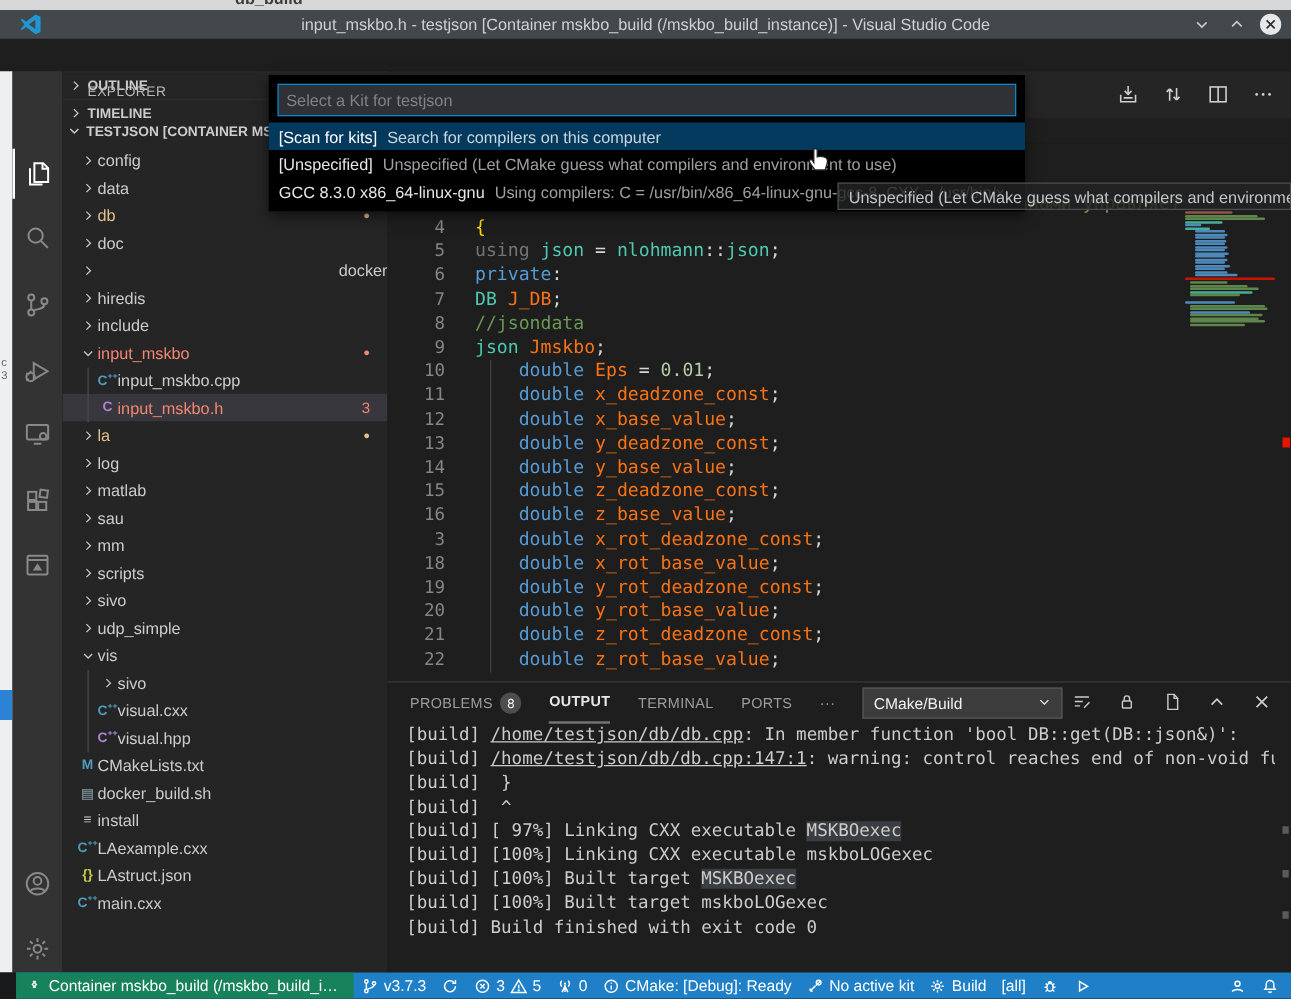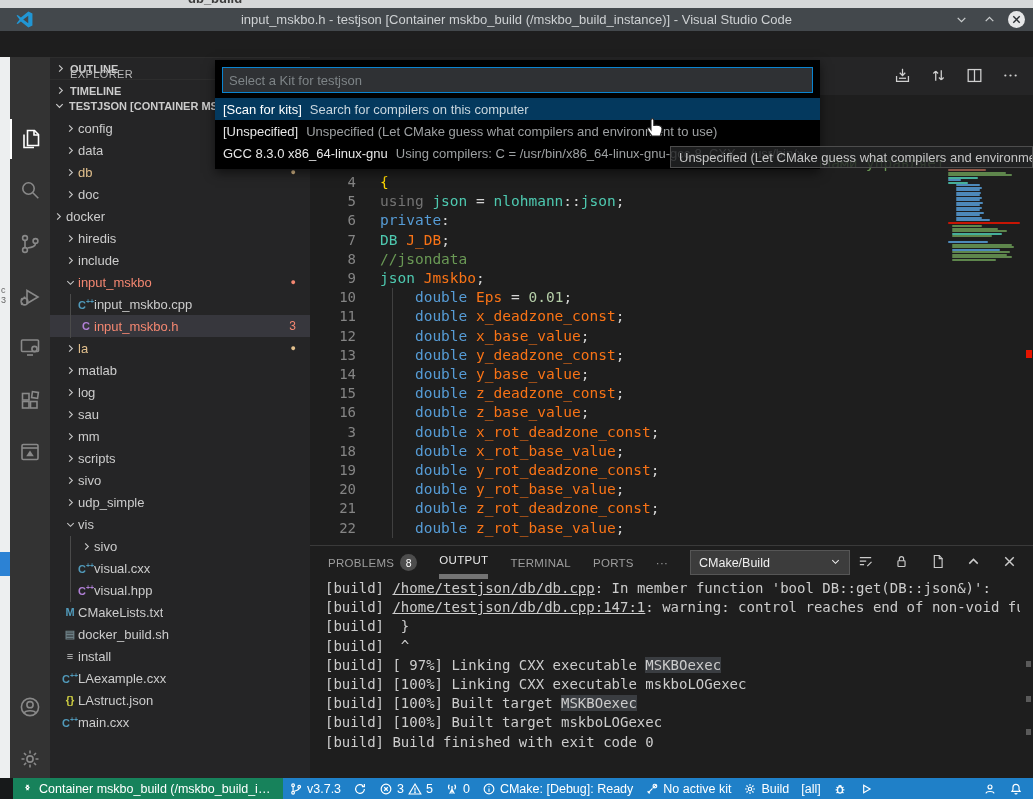--- a/index.html
+++ b/index.html
@@ -88,21 +88,21 @@
   .mmbar { position:absolute; height:2px; border-radius:1px; }
   #ovr-red { position:absolute; left:716px; top:235px; width:6px; height:8px; background:#e51400; z-index:4; }
 
   
   #panel { position:absolute; left:0; top:488px; width:723px; height:233px;
            background:#1e1e1e; border-top:1px solid #3a3a3a; }
   #panel-tabs { position:absolute; left:0; top:0; width:723px; height:33px; display:flex;
                 align-items:center; padding-left:18px; gap:22px; }
   .ptab { font-size:11.5px; letter-spacing:0.3px; color:#9d9d9d; display:flex; align-items:center;
           gap:6px; height:33px; }
-  .ptab.active { color:#e7e7e7; border-bottom:5px solid #737373; }
+  .ptab.active { color:#e7e7e7; border-bottom:2px solid #737373;font-weight:bold; }
   .pbadge { background:#4d4d4d; color:#ffffff; border-radius:9px; min-width:17px; height:17px;
             font-size:10.5px; display:flex; align-items:center; justify-content:center; padding:0 4px; }
   #panel-dd { position:absolute; left:380px; top:4px; width:160px; height:25px; background:#3c3c3c;
               border:1px solid #565656; color:#f0f0f0; font-size:12.5px; display:flex;
               align-items:center; padding:0 8px; justify-content:space-between; }
   #panel-icons { position:absolute; right:14px; top:5px; display:flex; gap:16px; color:#cccccc; }
   #panel-icons .pi { width:20px; height:20px; display:flex; align-items:center; justify-content:center; }
   #panel-icons svg { width:17px; height:17px; }
   #output { position:absolute; left:15px; top:33px; width:695px; height:196px; overflow:hidden;
             font-family:"DejaVu Sans Mono", monospace; font-size:14px; line-height:19.2px;
@@ -308,21 +308,21 @@
           <span class="meta c-mod" style="font-size: 9px;">●</span>
         </div>
         <div class="trow" style="padding-left: 12px;">
           <span class="chev">
             <svg width="11" height="11" viewBox="0 0 24 24" fill="none" stroke="currentColor" stroke-width="2.4">
               <path d="M9 5l7 7-7 7"></path>
             </svg>
           </span>
           <span class="lbl">doc</span>
         </div>
-        <div class="trow" style="">
+        <div class="trow" style="padding-left: 12px; justify-content: space-between;">
           <span class="chev">
             <svg width="11" height="11" viewBox="0 0 24 24" fill="none" stroke="currentColor" stroke-width="2.4">
               <path d="M9 5l7 7-7 7"></path>
             </svg>
           </span>
           <span class="lbl">docker</span>
         </div>
         <div class="trow" style="padding-left: 12px;">
           <span class="chev">
             <svg width="11" height="11" viewBox="0 0 24 24" fill="none" stroke="currentColor" stroke-width="2.4">
@@ -365,29 +365,29 @@
           </span>
           <span class="lbl c-mod">la</span>
           <span class="meta c-mod" style="font-size: 9px;">●</span>
         </div>
         <div class="trow" style="padding-left: 12px;">
           <span class="chev">
             <svg width="11" height="11" viewBox="0 0 24 24" fill="none" stroke="currentColor" stroke-width="2.4">
               <path d="M9 5l7 7-7 7"></path>
             </svg>
           </span>
+          <span class="lbl">log</span>
+        </div>
+        <div class="trow" style="padding-left: 12px;">
+          <span class="chev">
+            <svg width="11" height="11" viewBox="0 0 24 24" fill="none" stroke="currentColor" stroke-width="2.4">
+              <path d="M9 5l7 7-7 7"></path>
+            </svg>
+          </span>
           <span class="lbl">matlab</span>
-        </div>
-        <div class="trow" style="padding-left: 12px;">
-          <span class="chev">
-            <svg width="11" height="11" viewBox="0 0 24 24" fill="none" stroke="currentColor" stroke-width="2.4">
-              <path d="M9 5l7 7-7 7"></path>
-            </svg>
-          </span>
-          <span class="lbl">log</span>
         </div>
         <div class="trow" style="padding-left: 12px;">
           <span class="chev">
             <svg width="11" height="11" viewBox="0 0 24 24" fill="none" stroke="currentColor" stroke-width="2.4">
               <path d="M9 5l7 7-7 7"></path>
             </svg>
           </span>
           <span class="lbl">sau</span>
         </div>
         <div class="trow" style="padding-left: 12px;">

